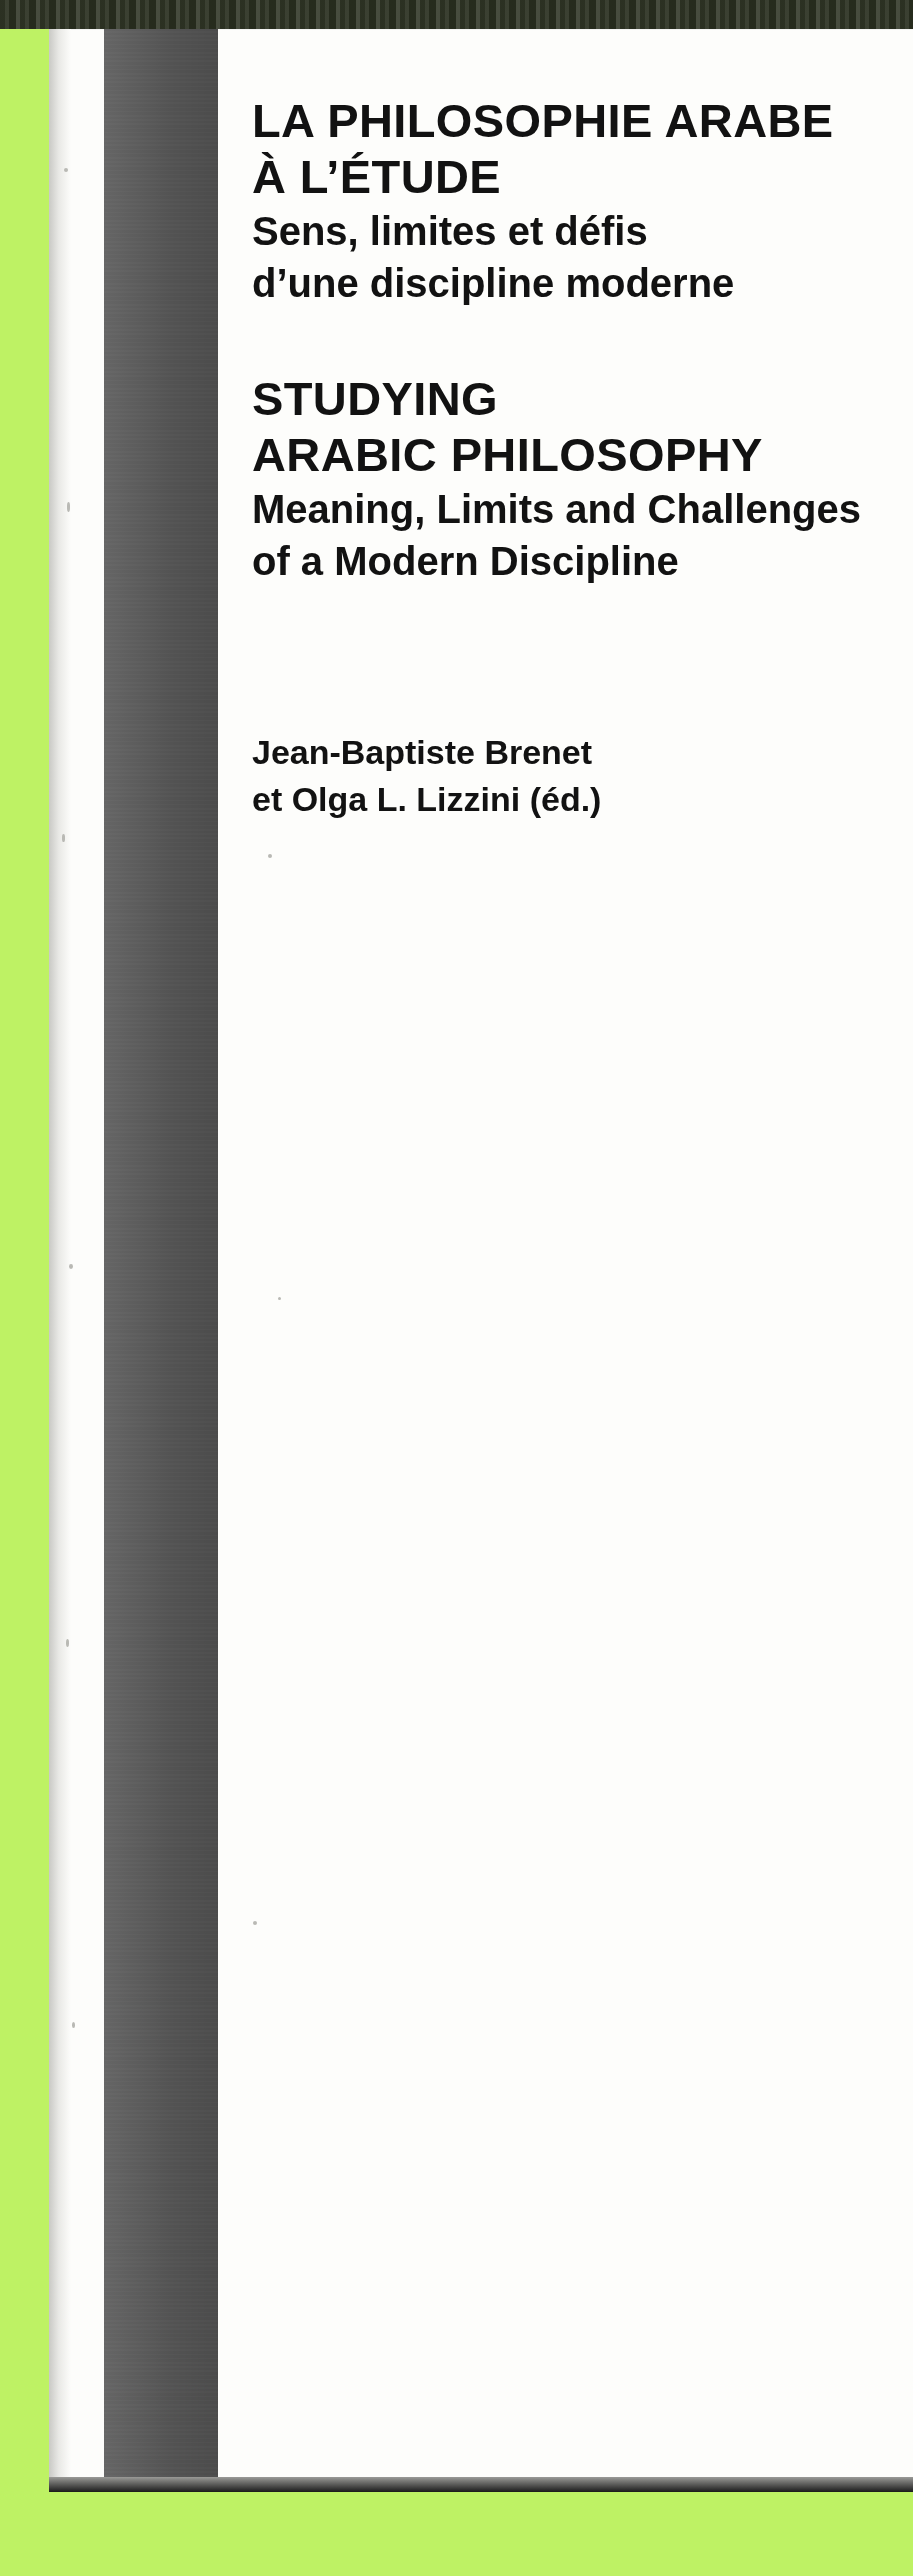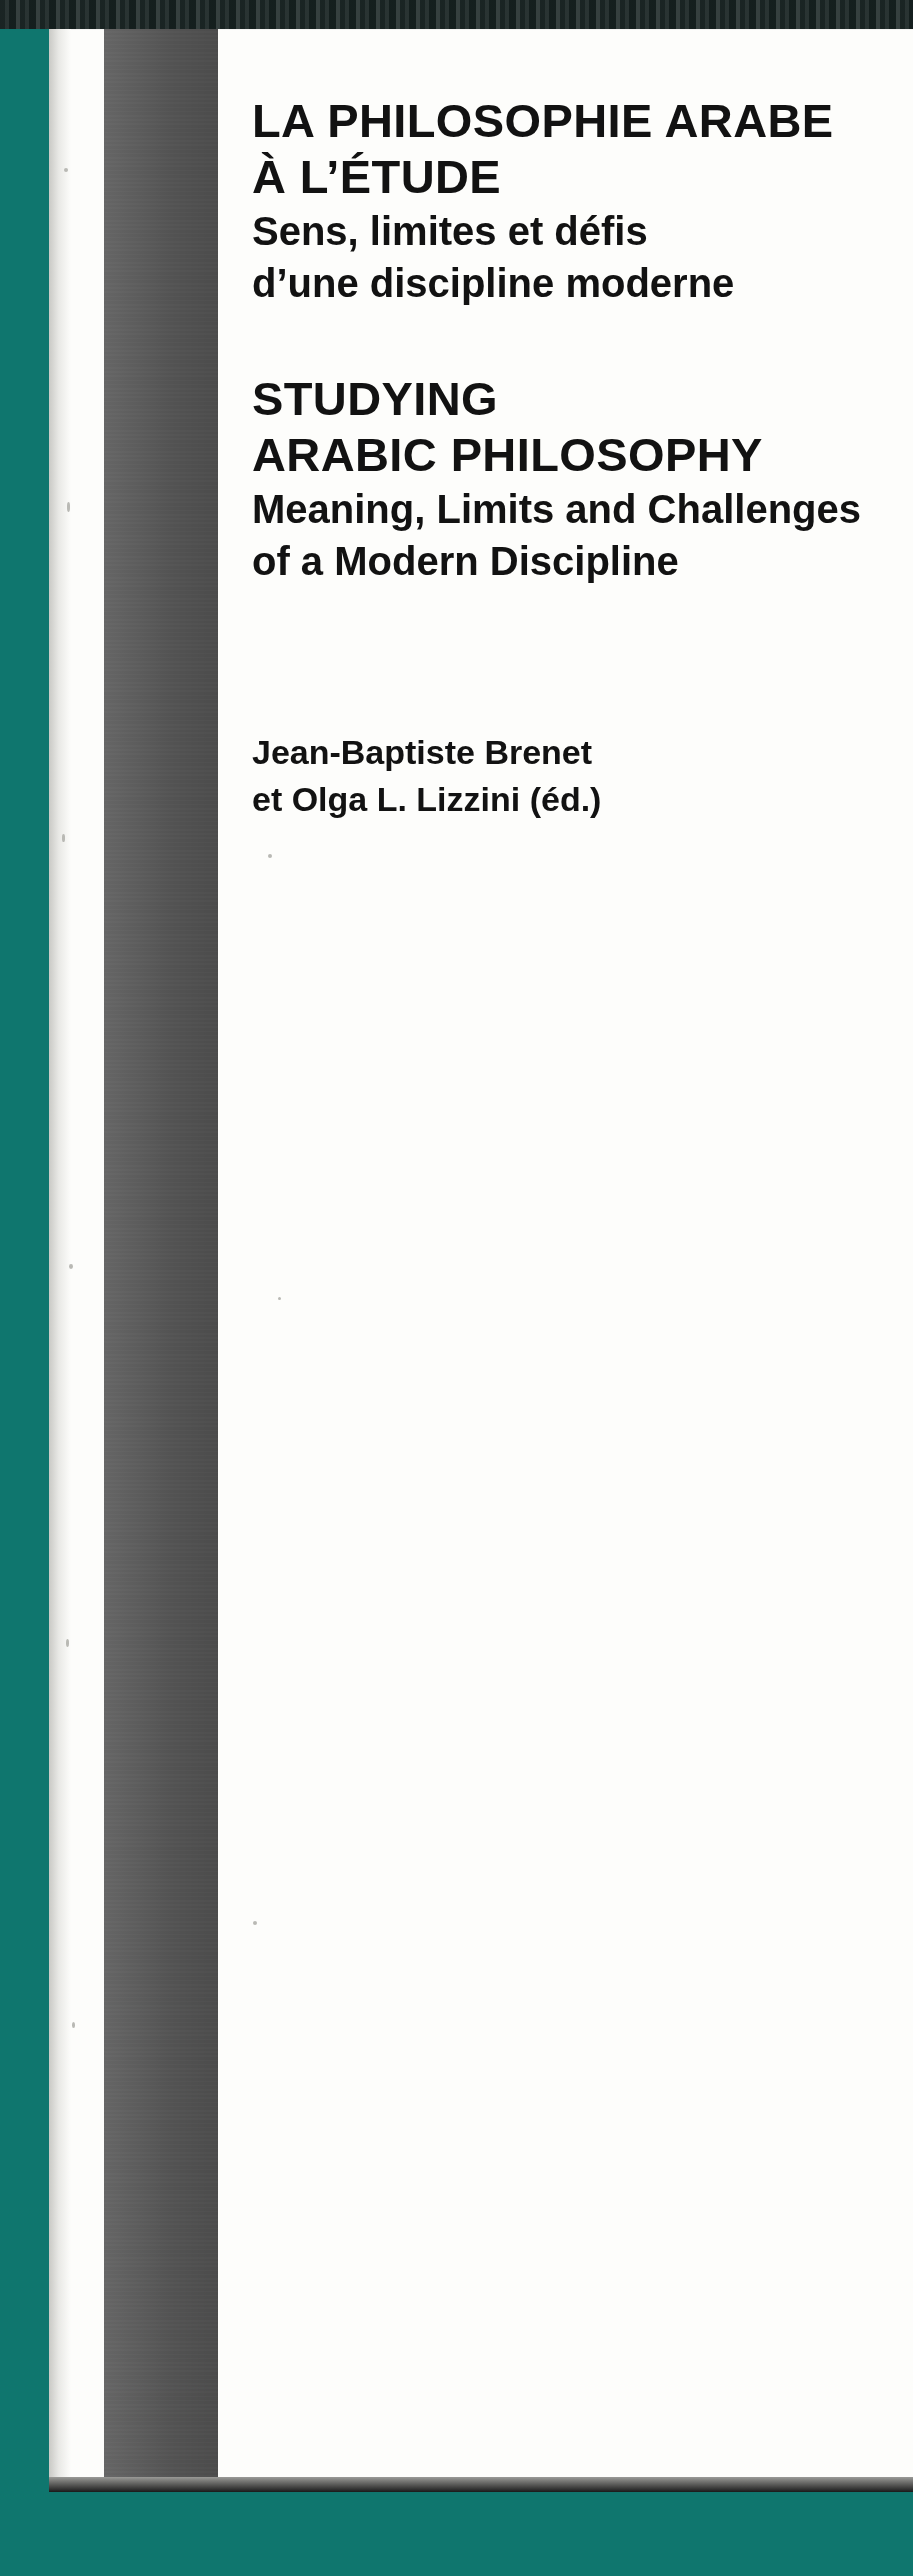--- a/index.html
+++ b/index.html
@@ -14,21 +14,21 @@
     font-family: "Liberation Sans", sans-serif;
   }
 
   
   #scan-page {
     position: absolute;
     left: 0;
     top: 0;
     width: 914px;
     height: 2576px;
-    background: #0f766e;
+    background: #bef264;
   }
 
   
   #top-noise {
     position: absolute;
     left: 0;
     top: 0;
     width: 914px;
     height: 29px;
     background:

